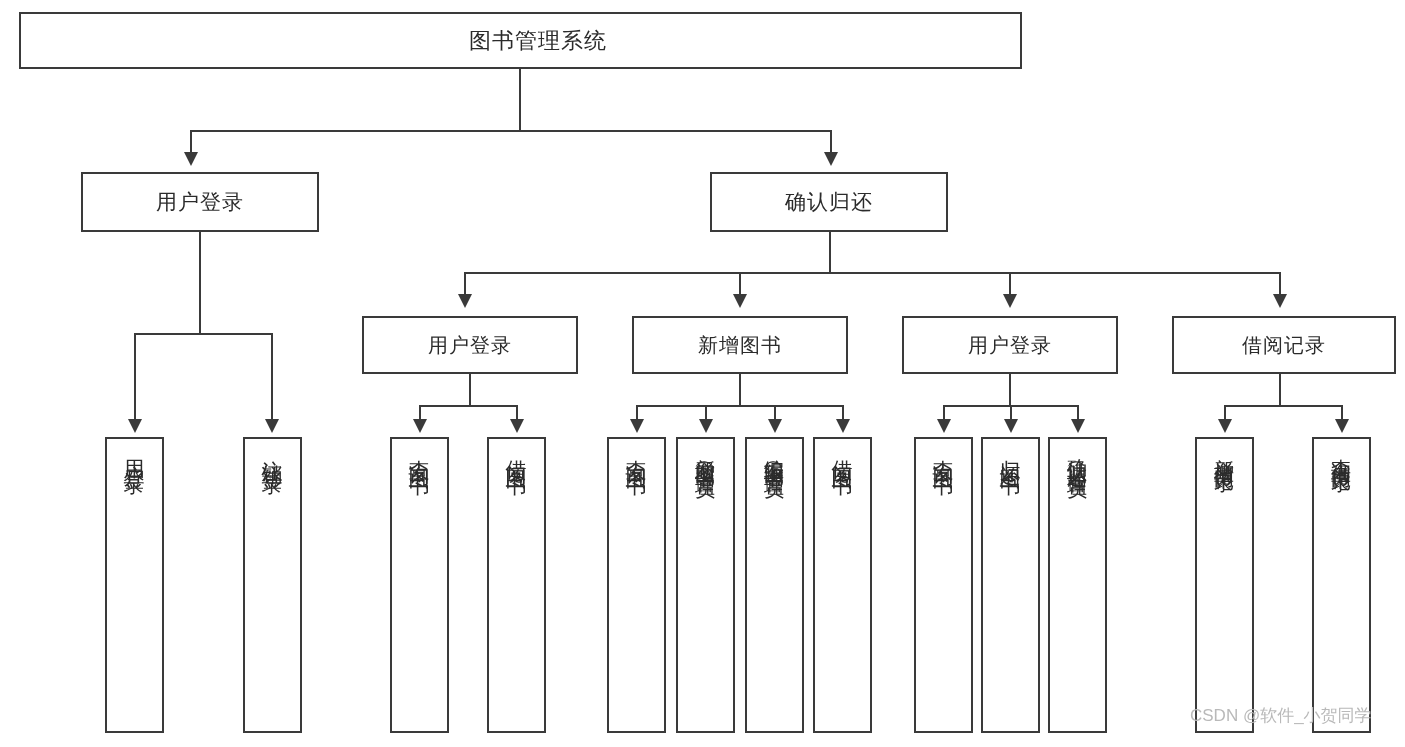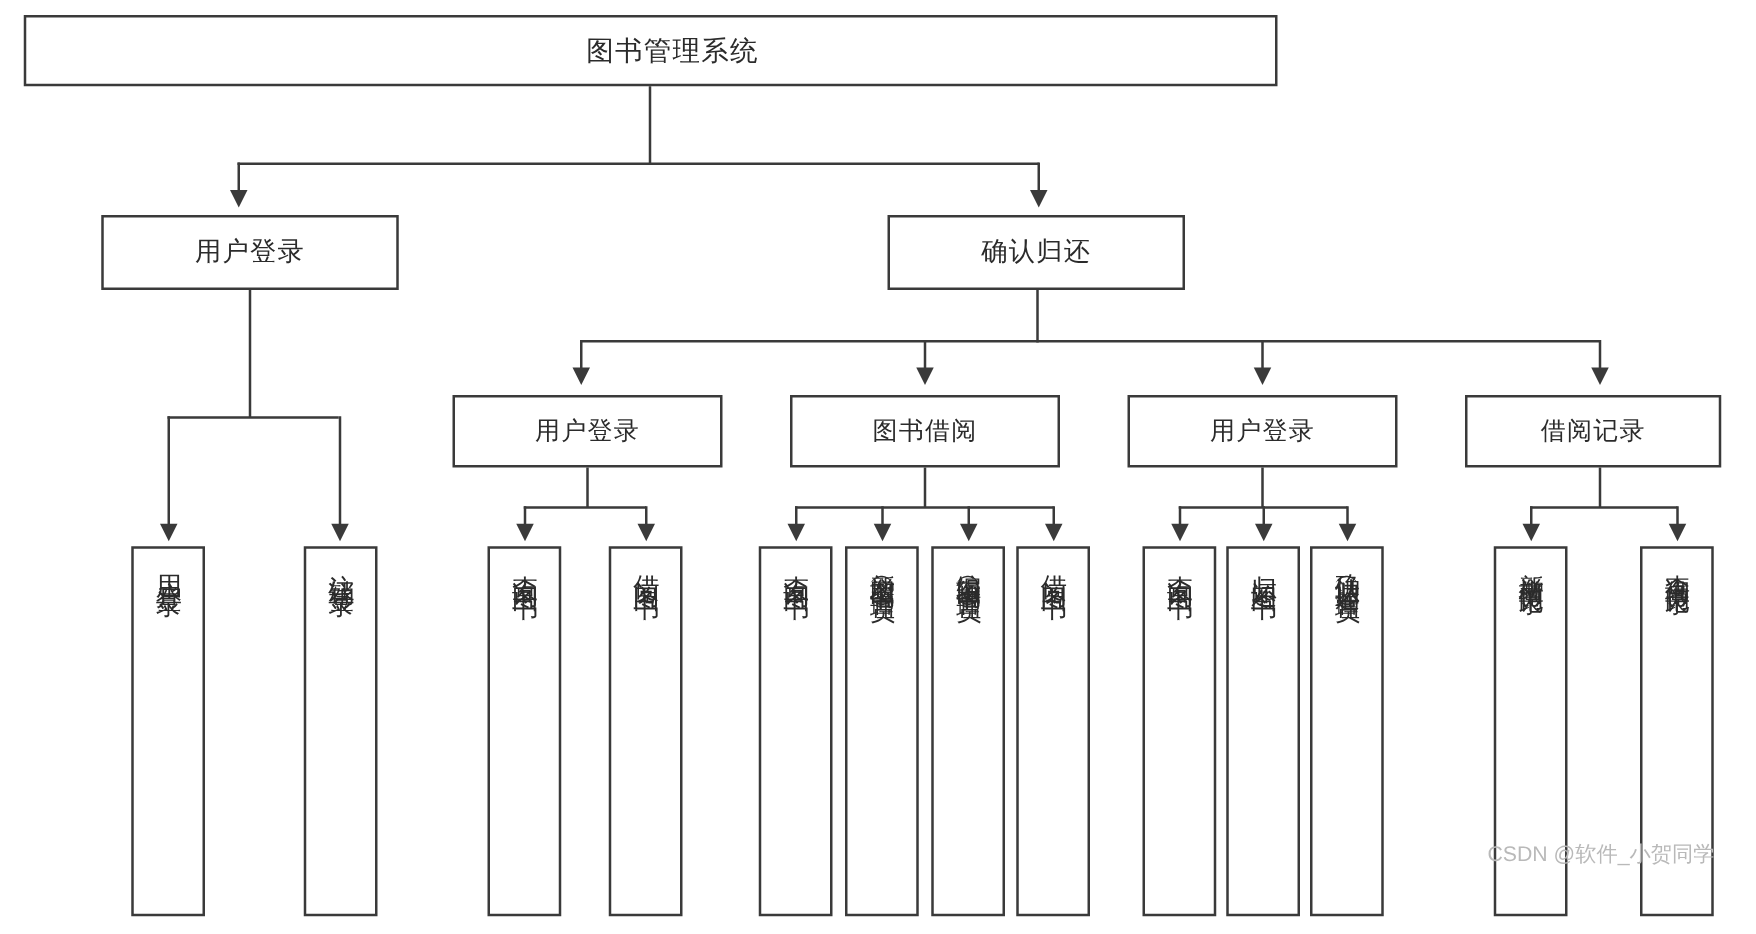--- a/index.html
+++ b/index.html
@@ -113,26 +113,26 @@
   <div class="arrow" style="left:733px;top:294px;"></div>
   <div class="ln v" style="left:1009px;top:272px;height:24px;"></div>
   <div class="arrow" style="left:1003px;top:294px;"></div>
   <div class="ln v" style="left:1279px;top:272px;height:24px;"></div>
   <div class="arrow" style="left:1273px;top:294px;"></div>
 
   <div class="node h3" style="left:362px;top:316px;width:216px;height:58px;">
     <span class="lbl">用户登录</span>
   </div>
   <div class="node h3" style="left:632px;top:316px;width:216px;height:58px;">
-    <span class="lbl">图书借阅</span>
+    <span class="lbl">新增图书</span>
   </div>
   <div class="node h3" style="left:902px;top:316px;width:216px;height:58px;">
     <span class="lbl">用户登录</span>
   </div>
-  <div class="node h3" style="left:1172px;top:316px;width:205px;height:58px;">
+  <div class="node h3" style="left:1172px;top:316px;width:224px;height:58px;">
     <span class="lbl">借阅记录</span>
   </div>
 
   <div class="ln v" style="left:469px;top:374px;height:32px;"></div>
   <div class="ln h" style="left:419px;top:405px;width:98px;"></div>
   <div class="ln v" style="left:419px;top:405px;height:16px;"></div>
   <div class="arrow" style="left:413px;top:419px;"></div>
   <div class="ln v" style="left:516px;top:405px;height:16px;"></div>
   <div class="arrow" style="left:510px;top:419px;"></div>
 
@@ -200,15 +200,15 @@
     <span class="lbl">确认归还（管理员）</span>
   </div>
 
   <div class="node leaf tall" style="left:1195px;top:437px;width:59px;height:296px;">
     <span class="lbl">新增借阅记录</span>
   </div>
   <div class="node leaf tall" style="left:1312px;top:437px;width:59px;height:296px;">
     <span class="lbl">查询借阅记录</span>
   </div>
 
-  <div id="watermark" style="left:1190px;top:672px;">CSDN @软件_小贺同学</div>
+  <div id="watermark" style="left:1190px;top:704px;">CSDN @软件_小贺同学</div>
 
 </div>
 
 </body></html>

